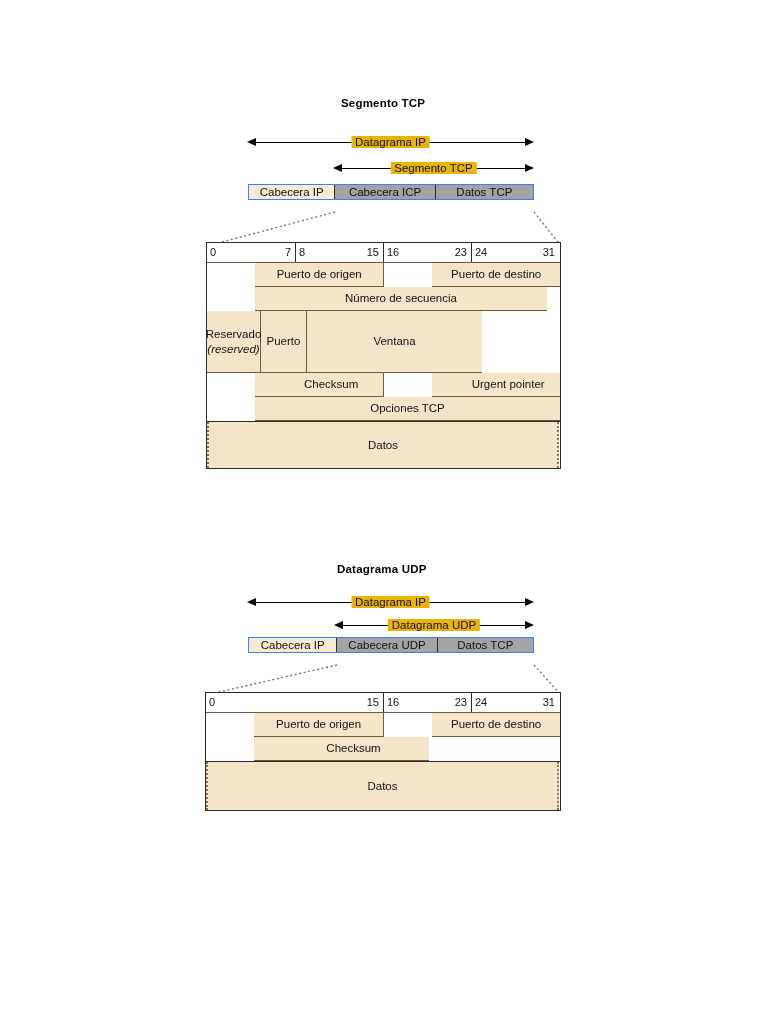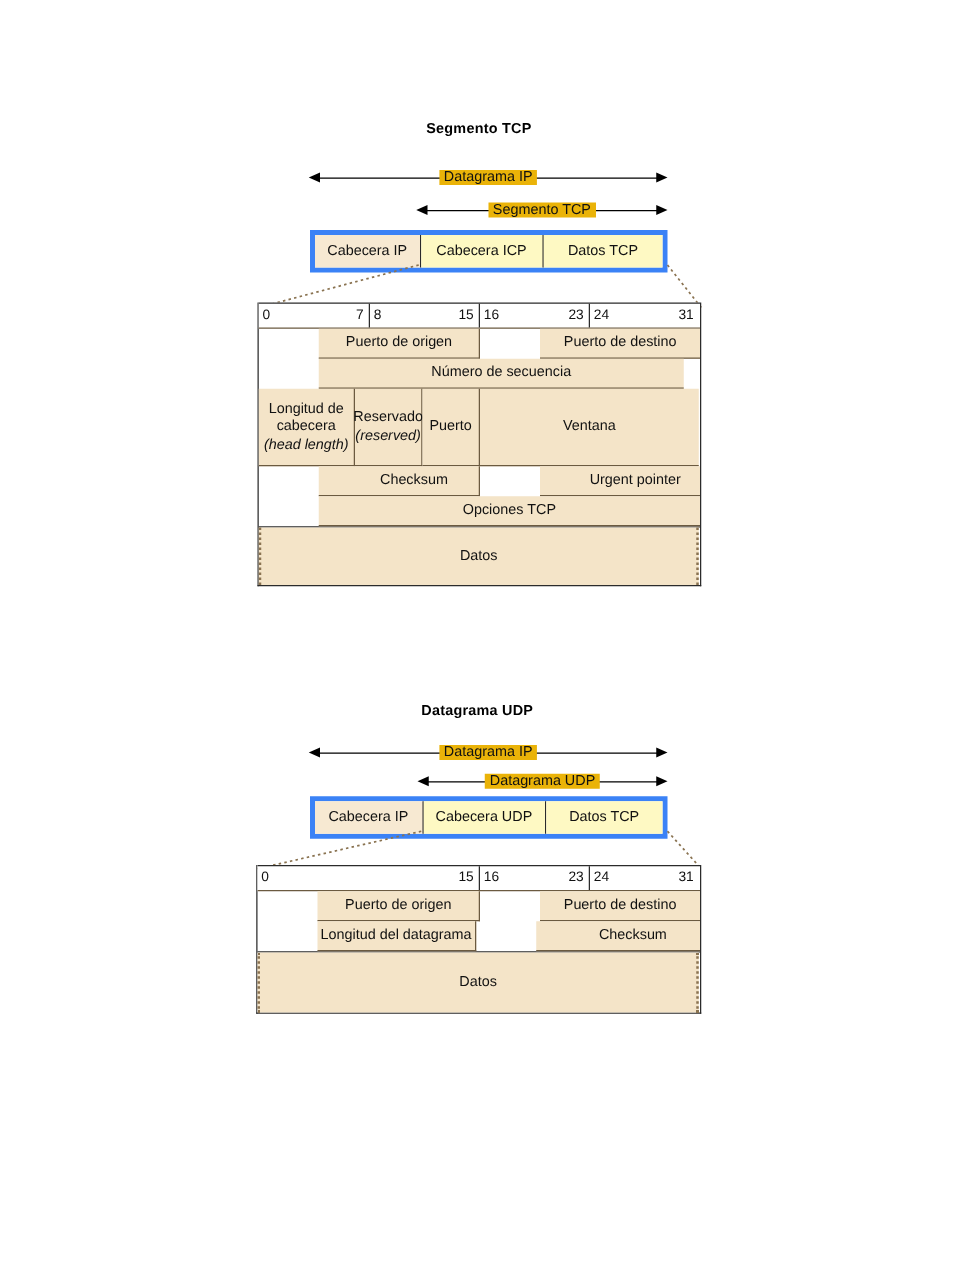--- a/index.html
+++ b/index.html
@@ -45,36 +45,36 @@
     border-bottom:4.5px solid transparent;
     margin-top:-4.5px;
   }
   .span-row .ar.l{left:0;border-right:9px solid #000;}
   .span-row .ar.r{right:0;border-left:9px solid #000;}
 
   
   .pktbar{
     position:absolute;
     display:flex;
-    border:4px solid #3b82f6;
-    box-sizing:border-box;
-    height:34px;
+    border:1px solid #3b82f6;
+    box-sizing:border-box;
+    height:16px;
     text-align:right;
   }
   .pktbar .seg{
     display:flex;align-items:center;justify-content:center;
     font-size:11.5px;
     color:#111;
     box-sizing:border-box;
     border-right:1px solid #2b2b2b;
     white-space:nowrap;
   }
   .pktbar .seg:last-child{border-right:none;}
   .seg.light{background:#f7e9d2;}
-  .seg.dark{background:#fef9c3;}
+  .seg.dark{background:#a3a3a3;}
 
   
   .conn{position:absolute;pointer-events:none;}
 
   
   .ftable{
     position:absolute;
     box-sizing:border-box;
     border-left:1.5px solid #2b2b2b;
     border-right:1.5px solid #2b2b2b;
@@ -197,24 +197,20 @@
     </div>
 
     <div class="frow">
       <div class="fcell r" style="width:292px;">
         <span>Número de secuencia</span>
         </div>
     </div>
 
 
     <div class="frow">
-      <div class="fcell tall" style="width:77px;">
-        <div><span>Longitud de cabecera</span><br>
-          <span class="it">(head length)</span></div>
-        </div>
       <div class="fcell tall" style="width:54px;">
         <div><span>Reservado</span><br>
           <span class="it">(reserved)</span></div>
         </div>
       <div class="fcell tall" style="width:46px;">
         <span>Puerto</span>
         </div>
       <div class="fcell tall" style="width:175px;">
         <span>Ventana</span>
         </div>
@@ -295,23 +291,20 @@
     <div class="frow">
       <div class="fcell r" style="width:178px;">
         <span>Puerto de origen</span>
         </div>
       <div class="fcell r" style="width:175px;">
         <span>Puerto de destino</span>
         </div>
     </div>
 
     <div class="frow">
-      <div class="fcell r" style="width:178px;">
-        <span>Longitud del datagrama</span>
-        </div>
       <div class="fcell r ital" style="width:175px;">
         <span>Checksum</span>
         </div>
     </div>
 
     <div class="frow datarow">
       <div class="fcell data udp" style="width:353px;">
         <span>Datos</span>
         </div>
     </div>

